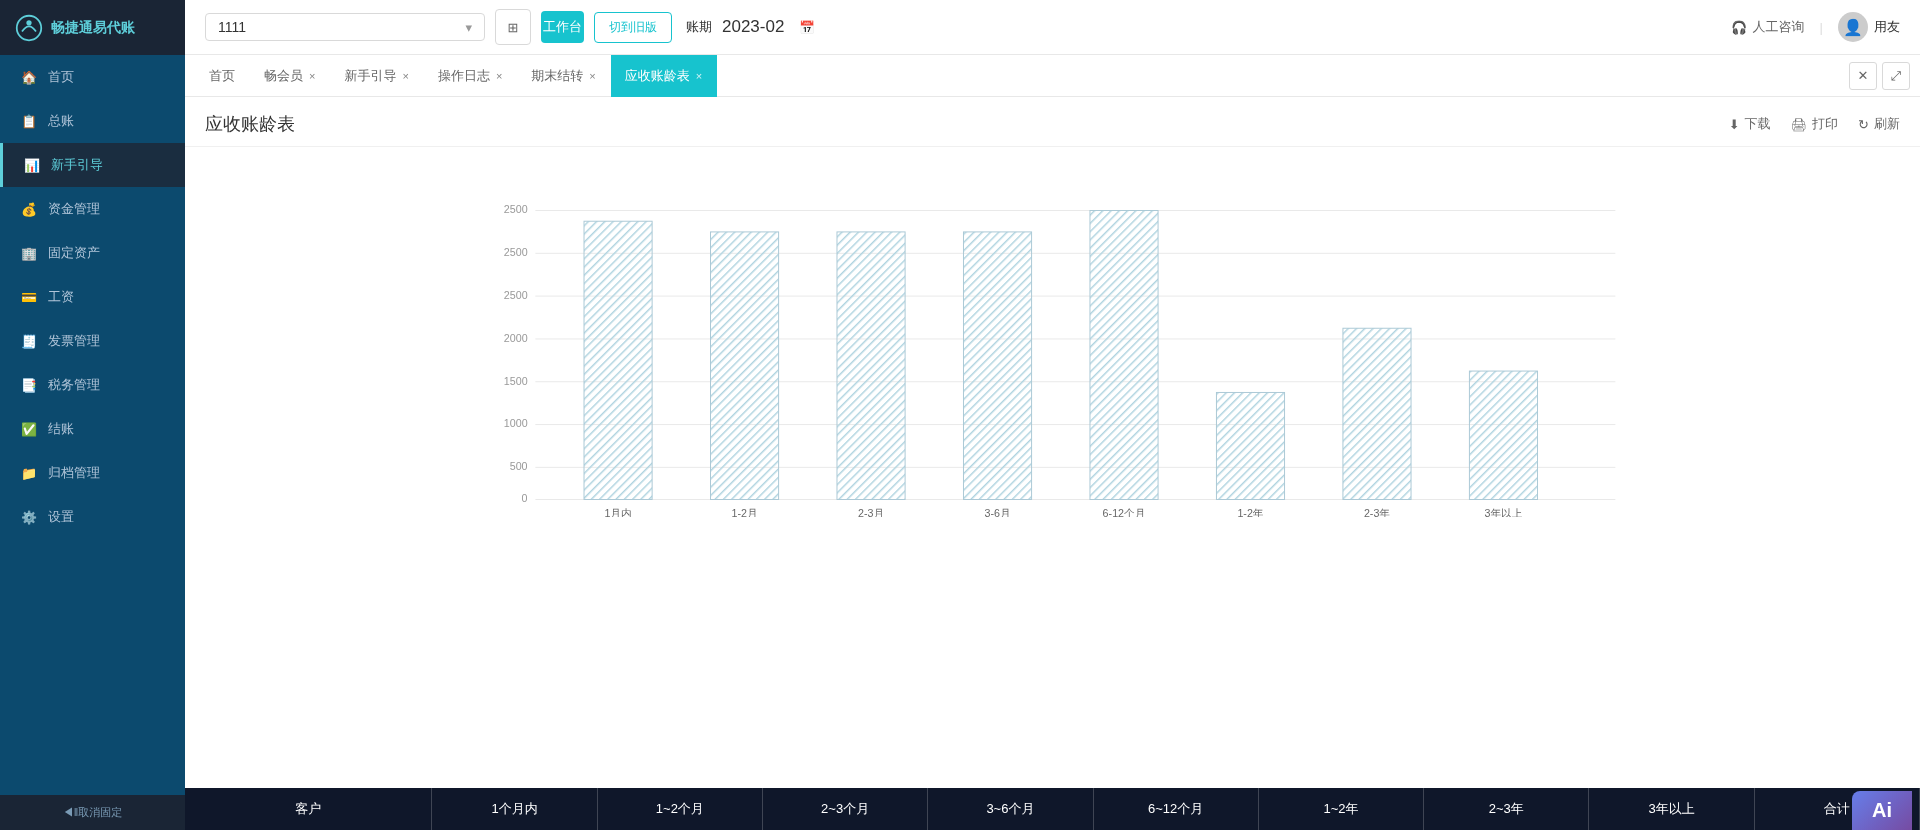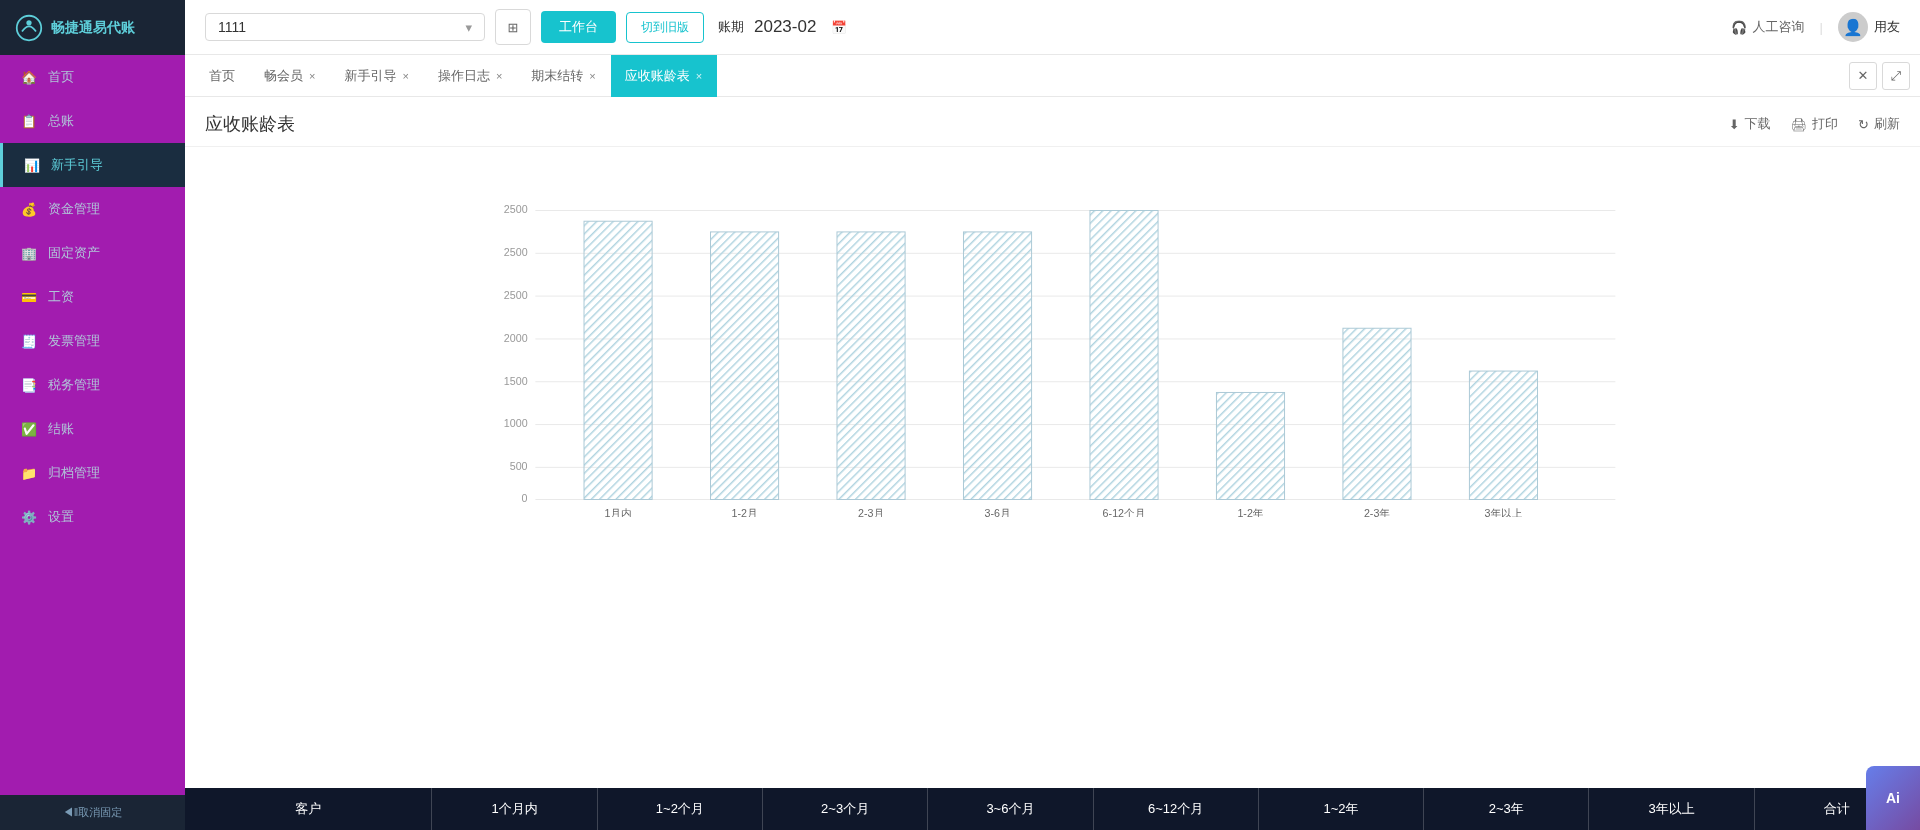--- a/index.html
+++ b/index.html
@@ -2,42 +2,42 @@
 <html><head>
   <meta charset="utf-8">
   <style>
     * { box-sizing: border-box; margin: 0; padding: 0; }
     body { font-family: 'Microsoft YaHei', Arial, sans-serif; background: #f0f2f5; font-size: 13px; overflow: hidden; }
 
     
     .app-container { display: flex; height: 830px; width: 1920px; }
 
     
-    .sidebar { width: 185px; background: #a21caf; display: flex; flex-direction: column; flex-shrink: 0; color: #fff; }
+    .sidebar { width: 185px; background: #0c4a6e; display: flex; flex-direction: column; flex-shrink: 0; color: #fff; }
     .sidebar-logo { background: #1a2535; padding: 10px 15px; display: flex; align-items: center; gap: 8px; height: 55px; }
     .sidebar-logo-icon { width: 28px; height: 28px; }
     .sidebar-logo-text { color: #5ecfda; font-size: 14px; font-weight: bold; }
     .sidebar-scroll { flex: 1; overflow-y: auto; overflow-x: hidden; position: relative; }
     .sidebar-scroll::-webkit-scrollbar { width: 4px; }
     .sidebar-scroll::-webkit-scrollbar-thumb { background: #4a5568; }
     .sidebar-item { display: flex; align-items: center; gap: 10px; padding: 13px 20px; cursor: pointer; color: #b0c4d8; font-size: 13px; transition: background 0.2s; }
     .sidebar-item.active { background: #1a2d40; color: #5ecfda; border-left: 3px solid #5ecfda; }
     .sidebar-item-icon { width: 18px; height: 18px; display: flex; align-items: center; justify-content: center; flex-shrink: 0; }
     .sidebar-scroll-btn { display: flex; align-items: center; justify-content: center; gap: 5px; padding: 10px; background: #1a2535; color: #7a9bb5; font-size: 11px; cursor: pointer; }
 
     
     .main-content { flex: 1; display: flex; flex-direction: column; background: #f0f2f5; overflow: hidden; }
 
     
     .topbar { background: #fff; display: flex; align-items: center; padding: 0 20px; height: 55px; gap: 10px; border-bottom: 1px solid #e8e8e8; }
     .company-select { display: flex; align-items: center; gap: 5px; border: 1px solid #d9d9d9; padding: 5px 12px; border-radius: 4px; min-width: 280px; cursor: pointer; }
     .company-name { font-size: 14px; color: #333; flex: 1; }
     .company-arrow { color: #999; }
     .archive-btn { width: 36px; height: 36px; border: 1px solid #d9d9d9; border-radius: 4px; display: flex; align-items: center; justify-content: center; cursor: pointer; color: #666; }
-    .workbench-btn { background: #17c3ce; color: #fff; border: none; padding: 7px 18px; border-radius: 4px; font-size: 13px; cursor: pointer; }
+    .workbench-btn { background: #17c3ce; color: #fff; border: none; padding: 7px 2px; border-radius: 4px; font-size: 13px; cursor: pointer; }
     .switch-btn { border: 1px solid #17c3ce; background: #fff; color: #17c3ce; padding: 6px 14px; border-radius: 4px; cursor: pointer; font-size: 12px; }
     .period-label { font-size: 13px; color: #333; margin-left: 4px; }
     .period-value { font-size: 17px; color: #333; font-weight: 500; }
     .period-icon { color: #17c3ce; margin-left: 5px; cursor: pointer; }
     .topbar-right { margin-left: auto; display: flex; align-items: center; gap: 15px; }
     .consult-btn { display: flex; align-items: center; gap: 5px; color: #666; cursor: pointer; font-size: 13px; }
     .user-btn { display: flex; align-items: center; gap: 6px; cursor: pointer; font-size: 13px; color: #333; }
     .user-avatar { width: 30px; height: 30px; border-radius: 50%; background: #ccc; display: flex; align-items: center; justify-content: center; }
     .topbar-divider { color: #ddd; }
 
@@ -58,21 +58,21 @@
 
     
     .chart-container { flex: 1; padding: 10px 20px; overflow: hidden; margin-left: 36px; }
 
     
     .table-header-bar { background: #0f172a; display: flex; height: 42px; color: #fff; font-size: 13px; }
     .table-header-cell { flex: 1; display: flex; align-items: center; justify-content: center; border-right: 1px solid rgba(255,255,255,0.2); }
     .table-header-cell:first-child { flex: 1.5; }
 
     
-    .ai-badge { position: fixed; bottom: 0; right: 0; background: linear-gradient(135deg, #667eea, #764ba2); color: #fff; padding: 24px 20px; font-size: 14px; font-weight: bold; border-radius: 8px 0 0 0; }
+    .ai-badge { position: fixed; bottom: 0; right: 8px; background: linear-gradient(135deg, #667eea, #764ba2); color: #fff; padding: 8px 20px; font-size: 20px; font-weight: bold; border-radius: 8px 0 0 0; }
   </style>
 </head>
 <body>
 
 <div class="app-container">
 
   <div class="sidebar">
     <div class="sidebar-logo">
 
       <svg class="sidebar-logo-icon" viewBox="0 0 32 32">

